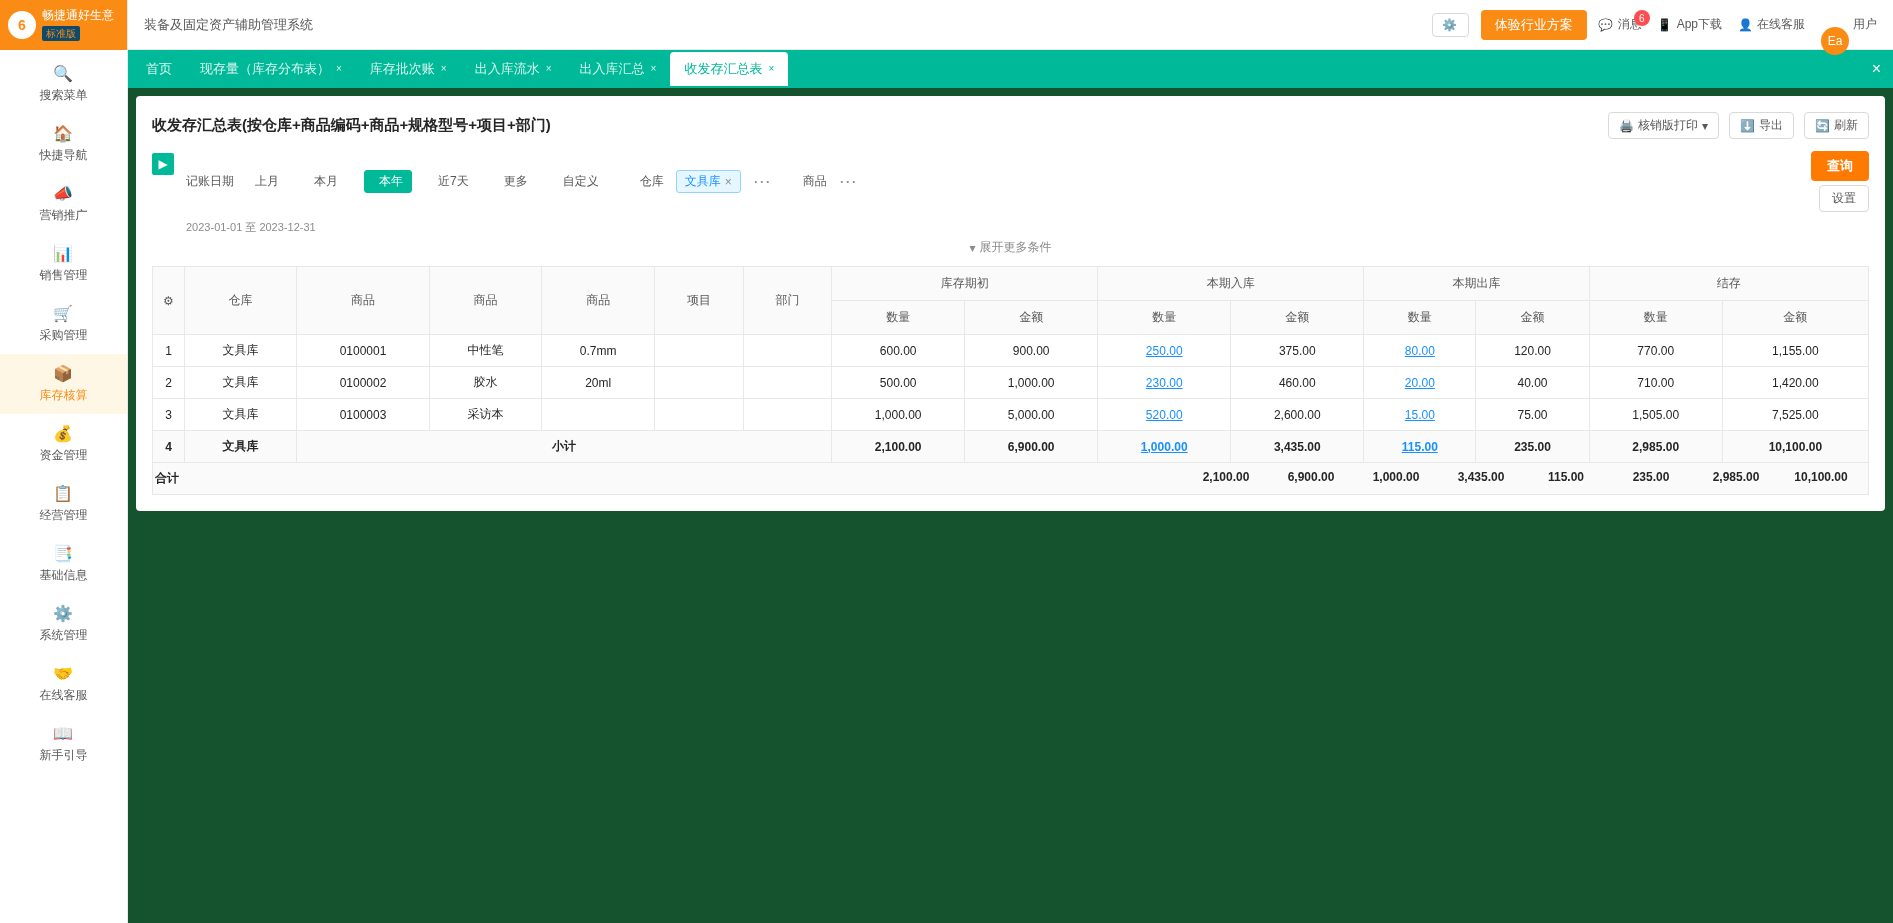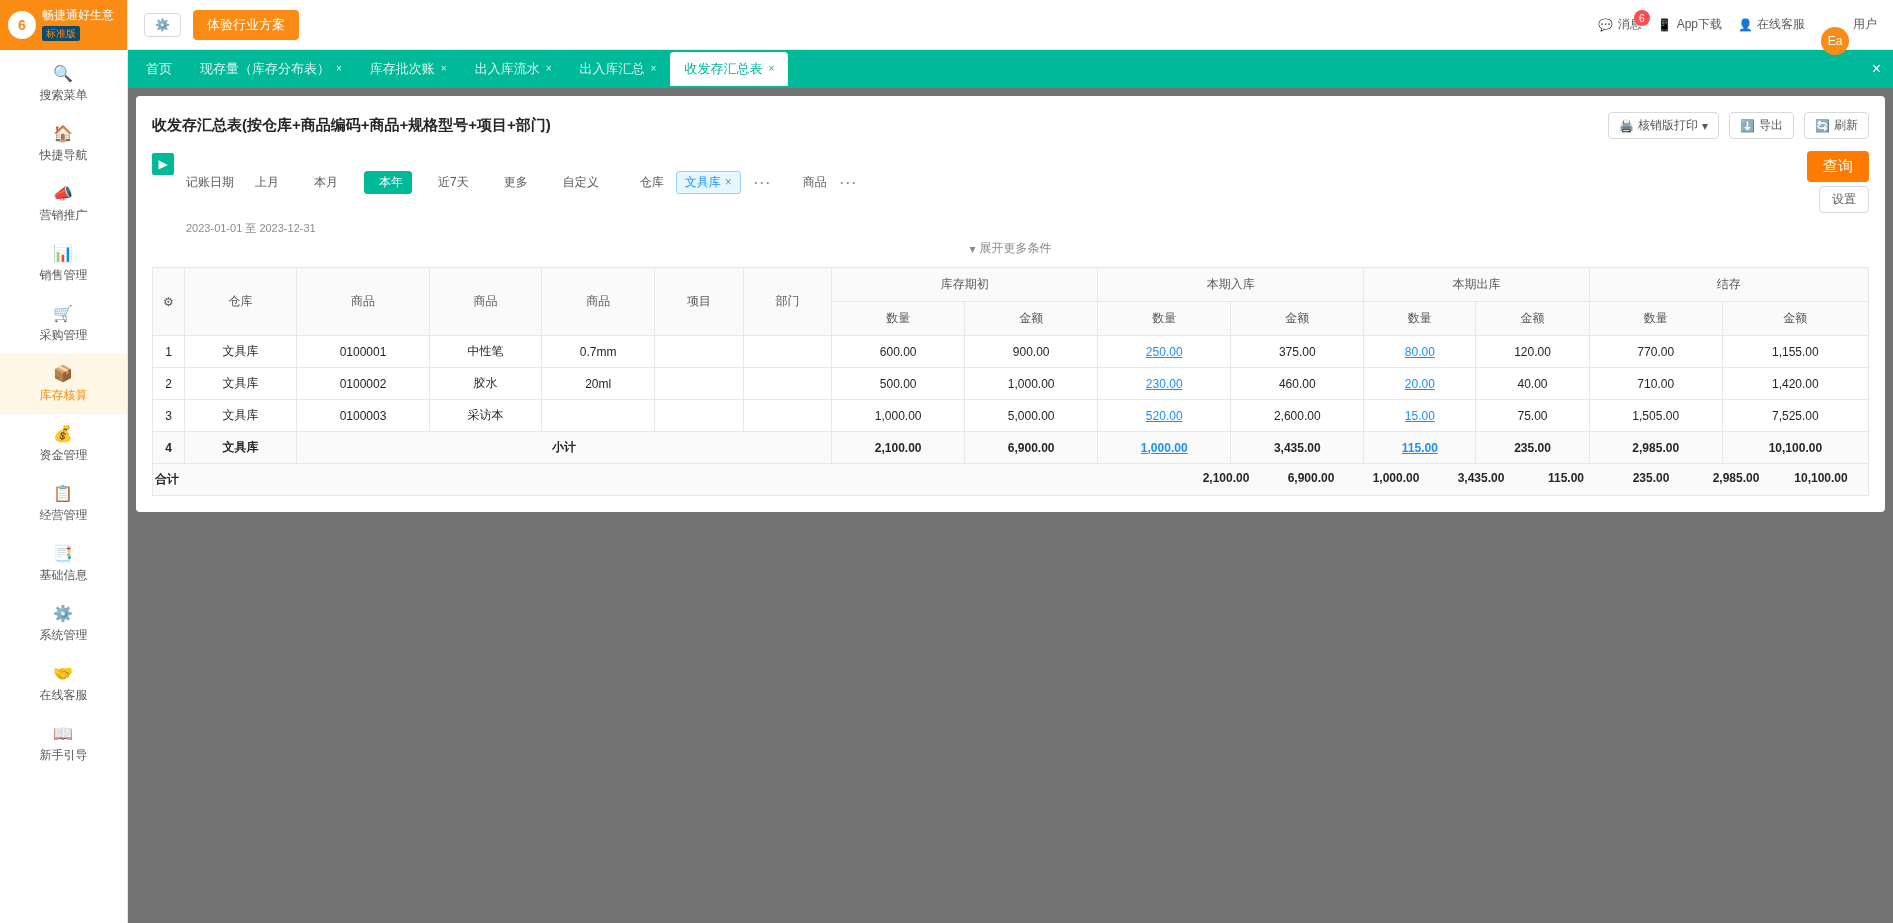--- a/index.html
+++ b/index.html
@@ -30,34 +30,34 @@
     .user-avatar { width: 28px; height: 28px; background: #fa8c16; border-radius: 50%; display: flex; align-items: center; justify-content: center; color: #fff; font-size: 12px; margin-top: 32px; }
 
     
     .tabs { background: #00b999; display: flex; align-items: center; min-height: 38px; padding: 0 4px; }
     .tab { padding: 8px 14px; color: rgba(255,255,255,0.85); cursor: pointer; font-size: 13px; display: flex; align-items: center; gap: 6px; white-space: nowrap; border-radius: 4px 4px 0 0; }
     .tab.active { background: #fff; color: #00b999; }
     .tab-close { font-size: 10px; color: inherit; line-height: 1; }
     .tabs-close-all { margin-left: auto; color: #fff; cursor: pointer; padding: 4px 8px; font-size: 16px; }
 
     
-    .page-content { flex: 1; background: #737373; overflow: auto; padding: 0; }
+    .page-content { flex: 1; background: #14532d; overflow: auto; padding: 0; }
     .page-inner { background: #fff; margin: 8px; border-radius: 4px; padding: 16px; }
     .page-title { font-size: 15px; font-weight: 600; color: #262626; margin-bottom: 16px; }
     .filter-arrow { background: #00b999; color: #fff; width: 22px; height: 22px; display: flex; align-items: center; justify-content: center; border-radius: 2px; cursor: pointer; font-size: 12px; margin-top: 2px; flex-shrink: 0; }
     .filter-row { display: flex; align-items: center; gap: 12px; flex-wrap: wrap; }
     .filter-label { color: #595959; font-size: 12px; white-space: nowrap; }
     .filter-date-options { display: flex; align-items: center; gap: 17px; }
     .filter-date-btn { padding: 2px 8px; border-radius: 3px; cursor: pointer; font-size: 12px; color: #595959; border: 1px solid transparent; }
     .filter-date-btn.active { background: #00b999; color: #fff; border-color: #00b999; padding-left: 14px; }
     .filter-date-range { font-size: 11px; color: #8c8c8c; margin-top: 2px; }
     .filter-tag { background: #e6f7ff; border: 1px solid #91d5ff; color: #1890ff; padding: 2px 8px; border-radius: 3px; font-size: 12px; display: flex; align-items: center; gap: 4px; }
     .filter-tag-close { cursor: pointer; color: #8c8c8c; }
     .filter-more { color: #8c8c8c; font-size: 18px; cursor: pointer; }
-    .btn-query { background: #ff7a00; color: #fff; border: none; padding: 6px 16px; border-radius: 4px; cursor: pointer; font-size: 15px; }
+    .btn-query { background: #ff7a00; color: #fff; border: none; padding: 6px 16px; border-radius: 4px; cursor: pointer; font-size: 13px; font-weight: bold; }
     .btn-settings { background: #fff; color: #595959; border: 1px solid #d9d9d9; padding: 4px 12px; border-radius: 4px; cursor: pointer; font-size: 12px; }
 
     
     .expand-more { text-align: center; margin: 4px 0 10px; }
     .expand-btn { color: #8c8c8c; font-size: 12px; cursor: pointer; display: inline-flex; align-items: center; gap: 4px; }
     .action-btn { display: flex; align-items: center; gap: 4px; color: #595959; font-size: 12px; cursor: pointer; border: 1px solid #d9d9d9; padding: 4px 10px; border-radius: 4px; background: #fff; }
 
     
     .data-table { width: 100%; border-collapse: collapse; font-size: 12px; }
     .data-table th { background: #fafafa; color: #595959; font-weight: 500; padding: 8px 10px; border: 1px solid #e8e8e8; text-align: center; white-space: nowrap; }
@@ -128,20 +128,21 @@
     <div class="sidebar-item">
       <span class="icon">📖</span>
       <span>新手引导</span>
     </div>
   </div>
 </div>
 
 <div class="main">
 
   <div class="topbar">
+    <span class="topbar-title">装备及固定资产辅助管理系统</span>
     <div class="topbar-system-select">
       <span>⚙️</span>
     </div>
     <button class="topbar-btn">体验行业方案</button>
     <div class="topbar-right">
       <div class="topbar-right-item">
         <span>💬</span>
         <span>消息</span>
         <span class="badge">6</span>
       </div>

